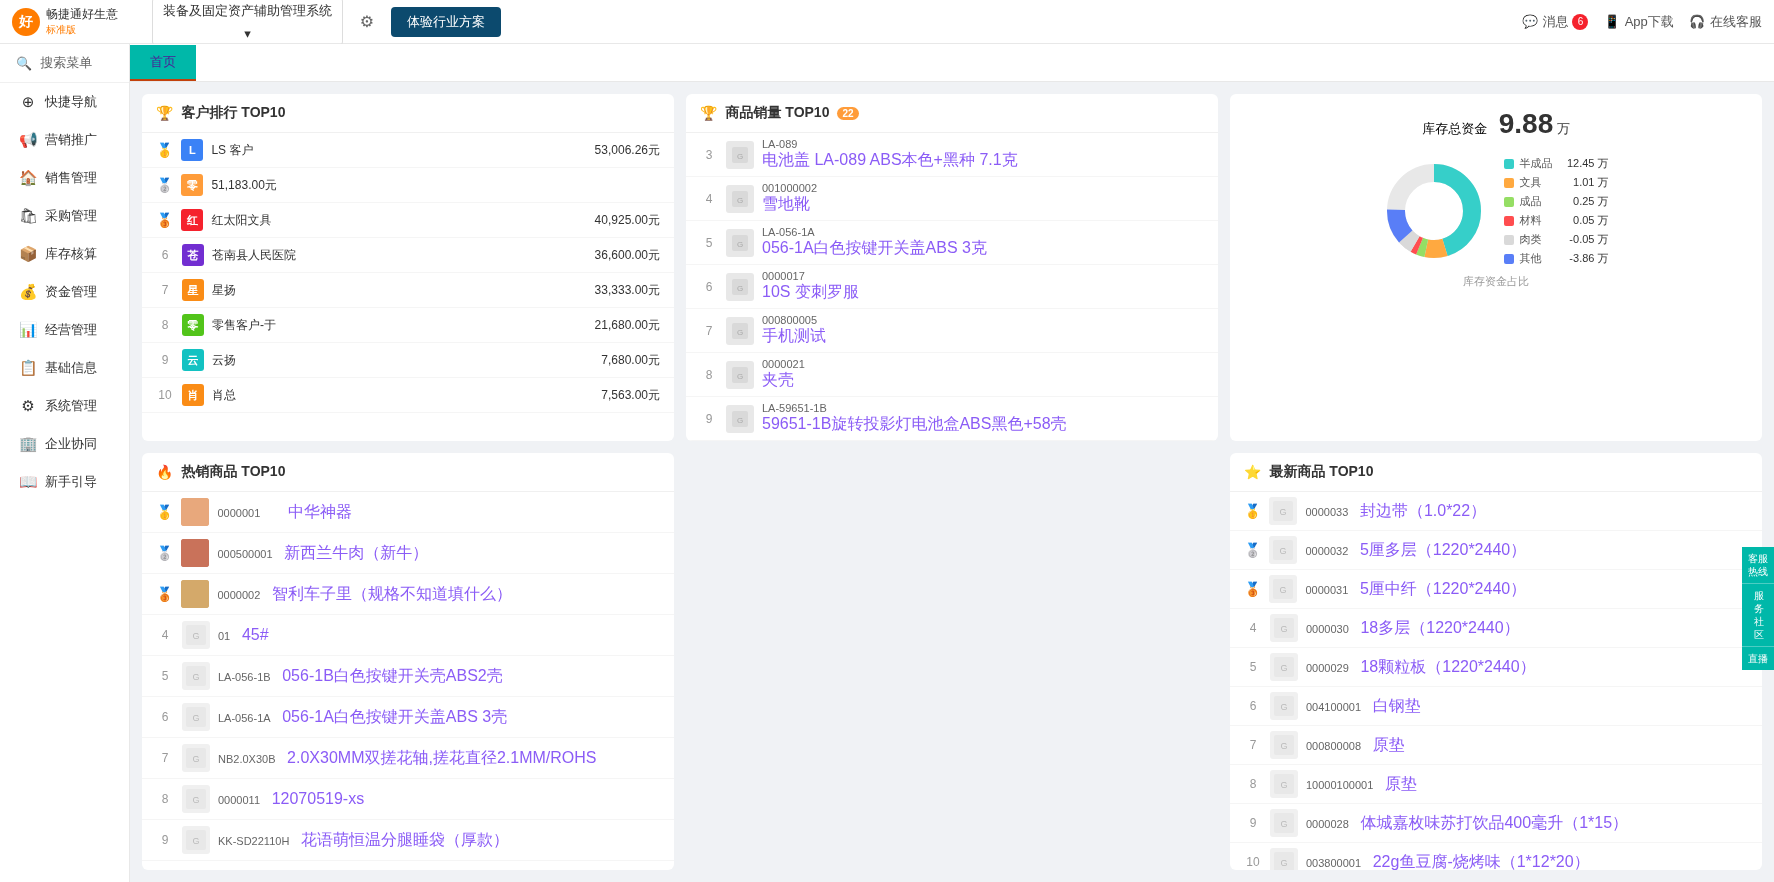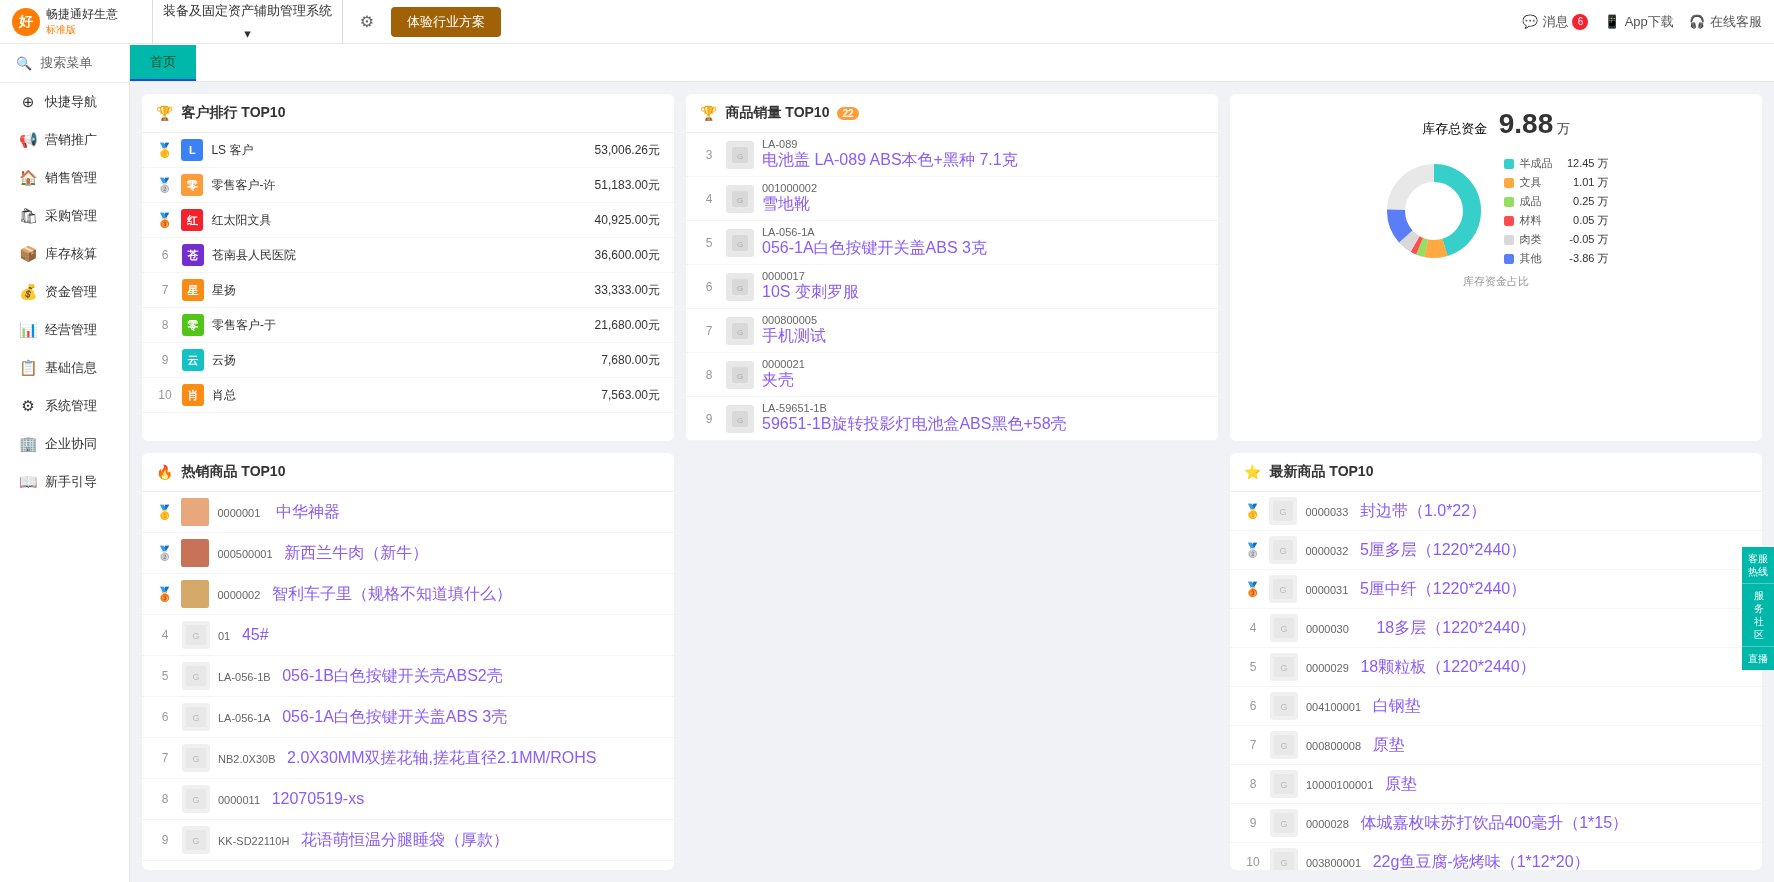--- a/index.html
+++ b/index.html
@@ -6,39 +6,39 @@
     body { font-family: "Microsoft YaHei", Arial, sans-serif; font-size: 13px; background: #f0f2f5; display: flex; flex-direction: column; height: 882px; overflow: hidden; }
 
     
     .topbar { height: 44px; background: #fff; display: flex; align-items: center; padding: 0 12px; border-bottom: 1px solid #e8e8e8; gap: 10px; flex-shrink: 0; }
     .logo-area { display: flex; align-items: center; gap: 6px; width: 130px; }
     .logo-icon { width: 28px; height: 28px; background: #ff7c00; border-radius: 50%; display: flex; align-items: center; justify-content: center; color: #fff; font-size: 14px; font-weight: bold; }
     .logo-text { font-size: 12px; color: #333; line-height: 1.2; }
     .logo-text small { color: #ff7c00; font-size: 10px; }
     .system-selector { display: flex; align-items: center; gap: 6px; border: 1px solid #ddd; border-radius: 4px; padding: 4px 10px; cursor: pointer; color: #333; font-size: 13px; flex-direction: column; }
     .settings-icon { width: 28px; height: 28px; display: flex; align-items: center; justify-content: center; cursor: pointer; color: #666; font-size: 16px; }
-    .trial-btn { background: #a16207; color: #fff; border: none; border-radius: 4px; padding: 6px 16px; cursor: pointer; font-size: 13px; }
+    .trial-btn { background: #0c4a6e; color: #fff; border: none; border-radius: 4px; padding: 6px 16px; cursor: pointer; font-size: 13px; }
     .topbar-right { margin-left: auto; display: flex; align-items: center; gap: 16px; color: #555; font-size: 13px; }
     .topbar-right span { cursor: pointer; display: flex; align-items: center; gap: 4px; }
     .badge { background: #f5222d; color: #fff; border-radius: 50%; width: 16px; height: 16px; font-size: 10px; display: flex; align-items: center; justify-content: center; }
 
     
     .main-layout { display: flex; flex: 1; overflow: hidden; }
 
     
     .sidebar { width: 130px; background: #fff; border-right: 1px solid #e8e8e8; display: flex; flex-direction: column; overflow-y: auto; flex-shrink: 0; }
     .sidebar-item { display: flex; align-items: center; gap: 8px; padding: 10px 16px; cursor: pointer; color: #333; font-size: 13px; border-left: 3px solid transparent; }
     .sidebar-icon { font-size: 15px; width: 18px; text-align: center; }
     .search-menu { padding: 10px 16px; display: flex; align-items: center; gap: 8px; cursor: pointer; color: #666; border-bottom: 1px solid #f0f0f0; }
 
     
     .content { flex: 1; overflow: hidden; display: flex; flex-direction: column; }
     .nav-tabs { height: 38px; background: #fff; border-bottom: 1px solid #e8e8e8; display: flex; align-items: flex-end; flex-shrink: 0; }
     .nav-tab { padding: 8px 20px; cursor: pointer; font-size: 13px; color: #666; border-bottom: 2px solid transparent; }
-    .nav-tab.active { color: #14532d; background: #00b8a9; border-bottom: 2px solid #1d4ed8; }
+    .nav-tab.active { color: #4c1d95; background: #00b8a9; border-bottom: 2px solid #c2410c; }
 
     
     .dashboard { flex: 1; overflow-y: auto; padding: 12px; display: grid; grid-template-columns: 1fr 1fr 1fr; gap: 12px; }
 
     
     .card { background: #fff; border-radius: 6px; overflow: hidden; }
 
     
     .card-header { padding: 10px 14px; font-size: 14px; font-weight: bold; color: #333; display: flex; align-items: center; gap: 8px; border-bottom: 1px solid #f0f0f0; }
     .card-body { padding: 0; }
@@ -188,21 +188,20 @@
         <div class="card-body rank-list" id="customer-rank-list">
             <div class="rank-item">
     <span style="font-size:14px;">🥇</span>
     <div class="rank-avatar" style="background:#3b82f6">L</div>
     <span class="rank-name">LS 客户</span>
     <span class="rank-amount">53,006.26元</span>
   </div>
             <div class="rank-item">
     <span style="font-size:14px;">🥈</span>
     <div class="rank-avatar" style="background:#ff9c3a">零</div>
-    <span class="rank-name">零售客户-许</span>
     <span class="rank-amount">51,183.00元</span>
   </div>
             <div class="rank-item">
     <span style="font-size:14px;">🥉</span>
     <div class="rank-avatar" style="background:#f5222d">红</div>
     <span class="rank-name">红太阳文具</span>
     <span class="rank-amount">40,925.00元</span>
   </div>
             <div class="rank-item">
     <span class="rank-num">6</span>
@@ -405,21 +404,21 @@
         <div class="card-body" id="hot-products-list">
             <div class="hot-product-item">
     <span style="font-size:14px;">🥇</span>
     <div class="product-img" style="background:#e8a87c;">
                 <svg width="28" height="28" viewBox="0 0 28 28">
                   <rect x="0" y="0" width="28" height="28" fill="#e8a87c"></rect>
                 </svg>
               </div>
     <div class="product-info">
       <span class="product-code">0000001</span>
-      <span style="margin-left:12px;" class="product-name">中华神器</span>
+      <span style="margin-left:24px;" class="product-name">中华神器</span>
     </div>
   </div>
             <div class="hot-product-item">
     <span style="font-size:14px;">🥈</span>
     <div class="product-img" style="background:#c9725a;">
                 <svg width="28" height="28" viewBox="0 0 28 28">
                   <rect x="0" y="0" width="28" height="28" fill="#c9725a"></rect>
                 </svg>
               </div>
     <div class="product-info">
@@ -570,21 +569,21 @@
             <div class="new-product-item">
     <span class="new-product-rank">4</span>
     <div class="product-img">
       <svg width="22" height="22" viewBox="0 0 22 22">
                   <rect x="1" y="1" width="20" height="20" rx="2" fill="#e8e8e8"></rect>
                   <text x="11" y="15" text-anchor="middle" font-size="9" fill="#bbb">G</text>
                 </svg>
     </div>
     <div class="product-info">
       <span class="product-code">0000030</span>
-      <span style="margin-left:24px;" class="product-name">18多层（1220*2440）</span>
+      <span style="margin-left:8px;" class="product-name">18多层（1220*2440）</span>
     </div>
   </div>
             <div class="new-product-item">
     <span class="new-product-rank">5</span>
     <div class="product-img">
       <svg width="22" height="22" viewBox="0 0 22 22">
                   <rect x="1" y="1" width="20" height="20" rx="2" fill="#e8e8e8"></rect>
                   <text x="11" y="15" text-anchor="middle" font-size="9" fill="#bbb">G</text>
                 </svg>
     </div>

